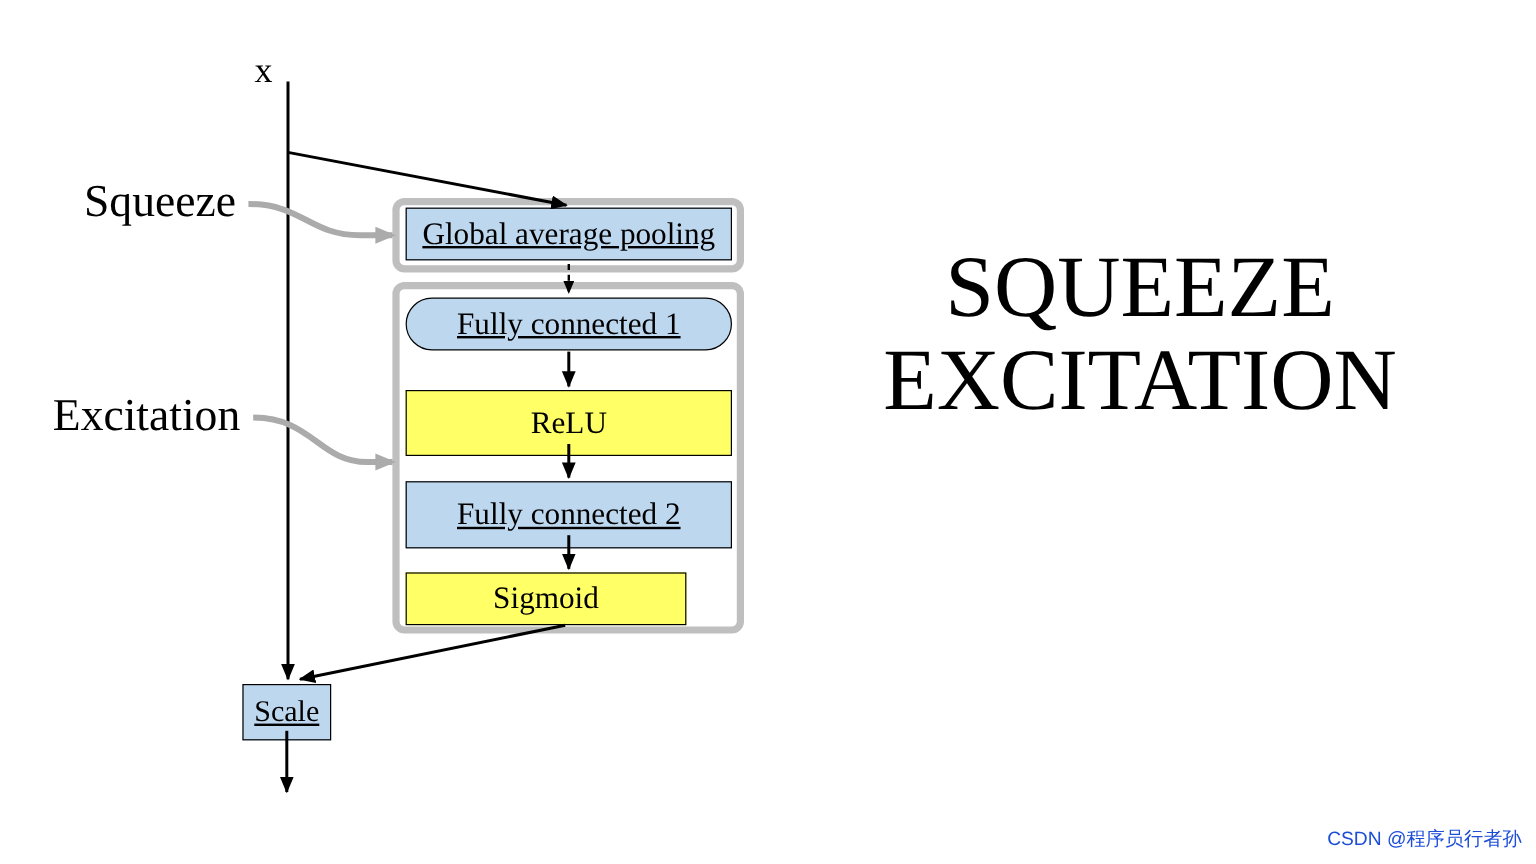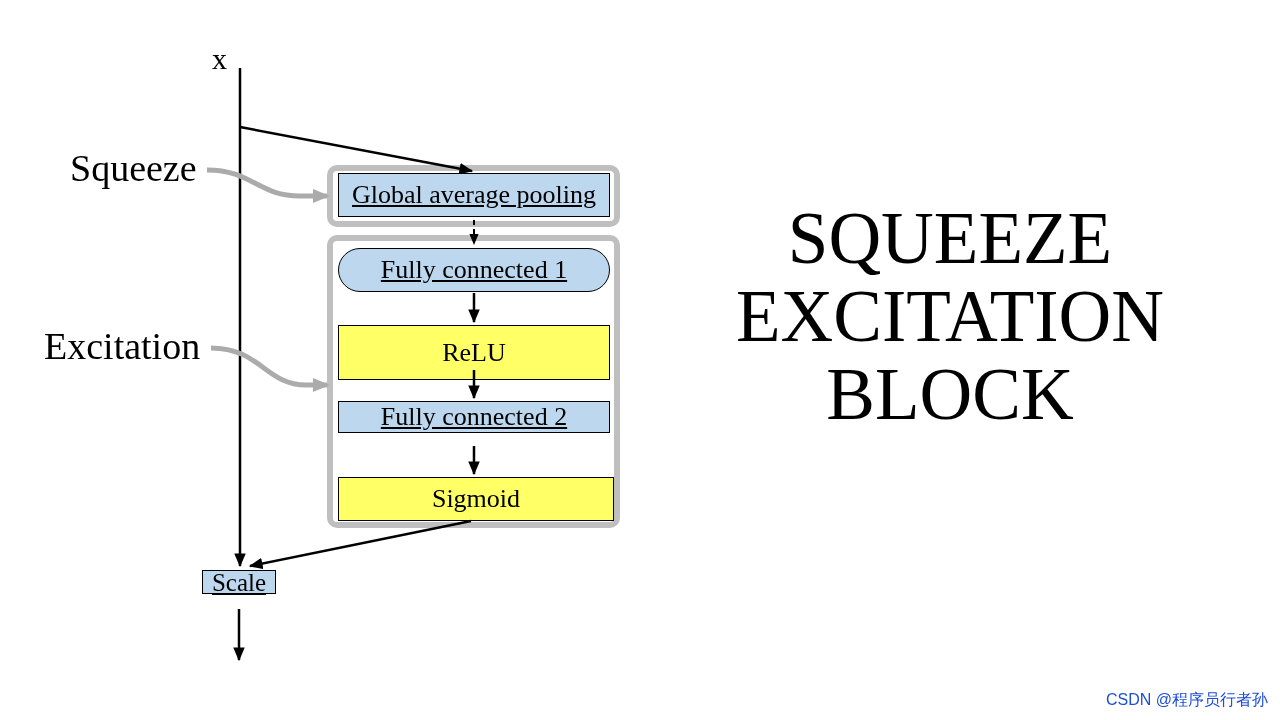--- a/index.html
+++ b/index.html
@@ -64,35 +64,34 @@
     <span>Global average pooling</span>
   </div>
 
   <div class="gray-container" style="left:327px; top:235px; width:293px; height:293px;"></div>
   <div class="node-box blue" style="left:338px; top:248px; width:272px; height:44px;border-radius:22px;">
     <span>Fully connected 1</span>
   </div>
   <div class="node-box yellow" style="left:338px; top:325px; width:272px; height:55px;">
     <span>ReLU</span>
   </div>
-  <div class="node-box blue" style="left:338px; top:401px; width:272px; height:32px;">
+  <div class="node-box blue" style="left:338px; top:401px; width:272px; height:56px;">
     <span>Fully connected 2</span>
   </div>
-  <div class="node-box yellow" style="left:338px; top:477px; width:276px; height:44px;">
+  <div class="node-box yellow" style="left:338px; top:477px; width:234px; height:44px;">
     <span>Sigmoid</span>
   </div>
 
-  <div class="node-box blue" style="left:202px; top:570px; width:74px; height:24px; font-size:25px;">
+  <div class="node-box blue" style="left:202px; top:570px; width:74px; height:47px; font-size:25px;">
     <span>Scale</span>
   </div>
 
   <div class="big-title">
     <div>SQUEEZE</div>
     <div>EXCITATION</div>
-    <div>BLOCK</div>
   </div>
 
   <div class="watermark">CSDN @程序员行者孙</div>
 
   <svg class="connectors" viewBox="0 0 1280 720" xmlns="http://www.w3.org/2000/svg">
     <defs>
       <marker id="mb" viewBox="0 0 12 10" refX="11" refY="5" markerWidth="5.5" markerHeight="4.6" orient="auto">
         <path d="M0 0 L12 5 L0 10 Z" fill="#000000"></path>
       </marker>
       <marker id="mg" viewBox="0 0 12 10" refX="10" refY="5" markerWidth="3.4" markerHeight="3" orient="auto">

